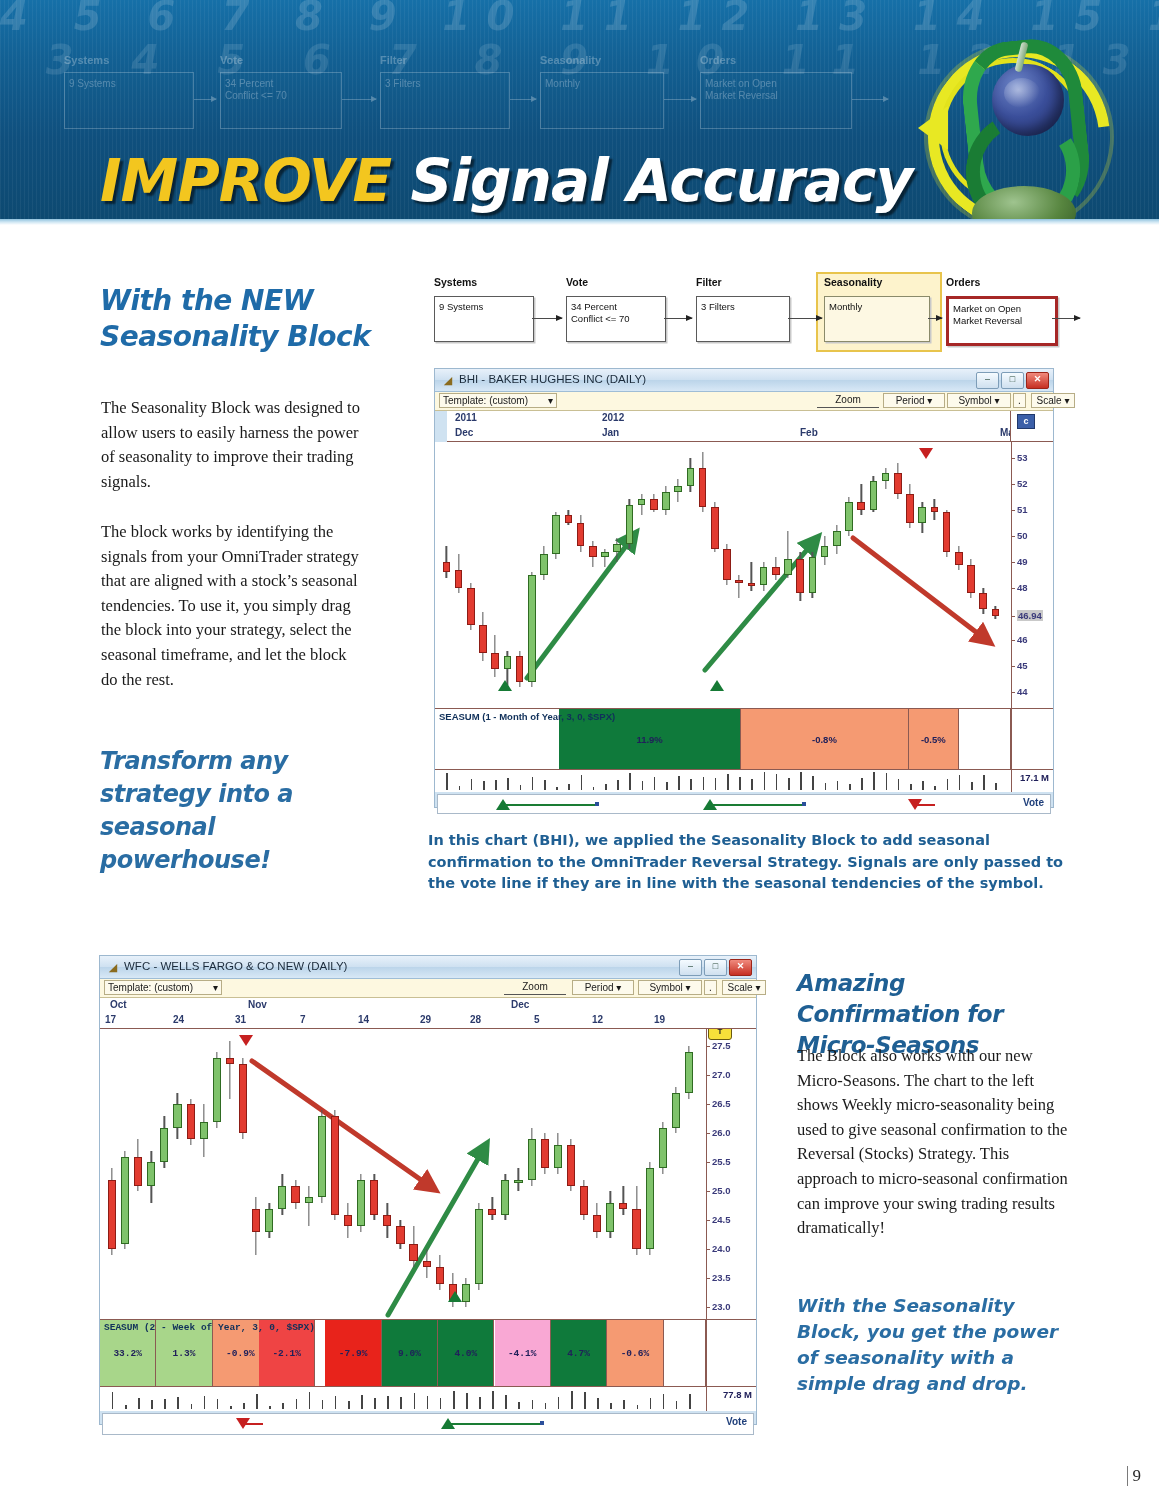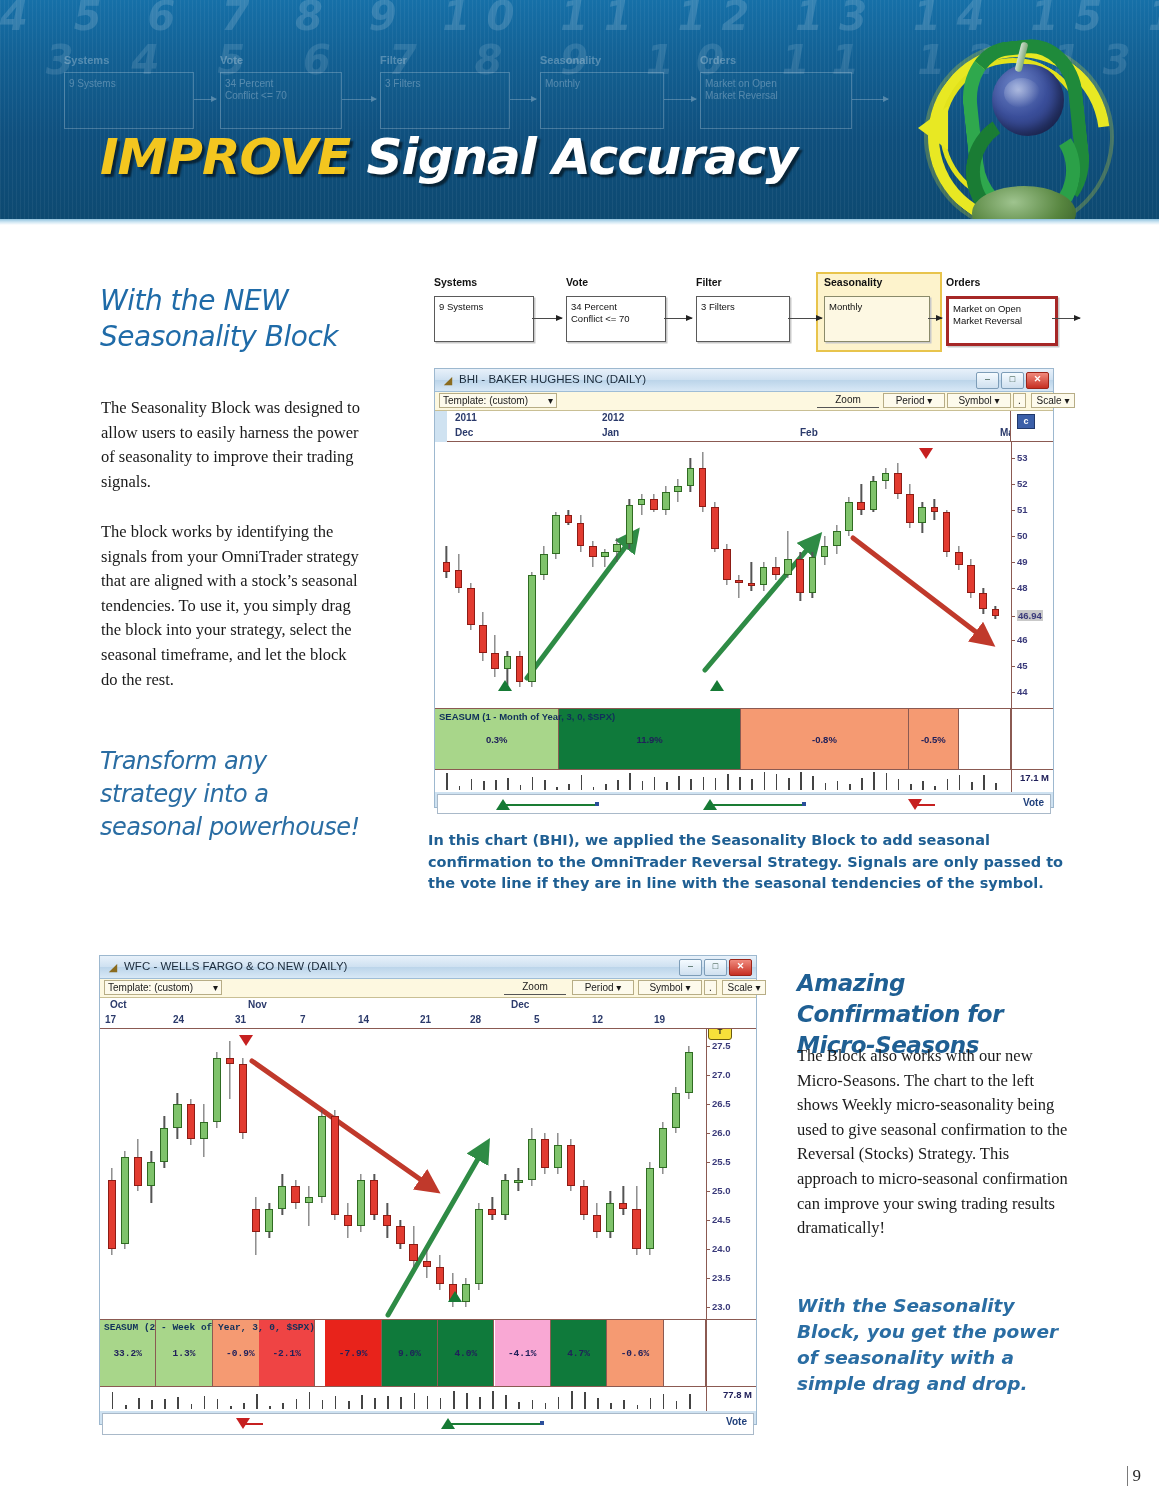--- a/index.html
+++ b/index.html
@@ -53,22 +53,22 @@
   .ghost-flow .gf-arrow{
     position:absolute;height:1px;background:rgba(255,255,255,.8);
   }
   .ghost-flow .gf-arrow:after{
     content:"";position:absolute;right:-1px;top:-3px;
     border-left:6px solid rgba(255,255,255,.9);
     border-top:3.5px solid transparent;border-bottom:3.5px solid transparent;
   }
 
   .headline{
-    position:absolute;left:100px;top:128px;
-    font-size:50px;font-weight:bold;font-style:italic;
+    position:absolute;left:100px;top:147px;
+    font-size:58px;font-weight:bold;font-style:italic;
     letter-spacing:-1px;
     font-family:"DejaVu Sans", sans-serif;
     text-shadow:3px 3px 2px rgba(0,0,0,.55);
     white-space:nowrap;
   }
   .headline .hl-yellow{color:#f3c61f;}
   .headline .hl-white{color:#ffffff;}
 
   .banner-rule{
     position:absolute;left:0;top:219px;width:1159px;height:6px;
@@ -122,21 +122,21 @@
     background:radial-gradient(ellipse at 40% 30%, #9fc48f 0%, #57853f 55%, #2c5322 100%);
   }
   .logo .stem{
     position:absolute;left:98px;top:24px;width:7px;height:30px;
     background:linear-gradient(90deg,#cfe0cc,#7fa87a);
     transform:rotate(14deg);border-radius:3px;
   }
 
   
   .head-blue{
-    position:absolute;color:#1f6ba8;font-weight:normal;font-style:italic;
+    position:absolute;color:#1f6ba8;font-weight:bold;font-style:italic;
     font-family:"DejaVu Sans", sans-serif;letter-spacing:-0.5px;
   }
   .lede{
     position:absolute;left:100px;top:283px;width:285px;
     font-size:28px;line-height:36px;
   }
   .body-serif{
     position:absolute;font-family:"Liberation Serif", serif;
     font-size:16.5px;line-height:24.6px;color:#1a1a1a;
   }
@@ -644,23 +644,20 @@
         <div class="wick" style="top: 0px; height: 100%;"></div>
         <div class="body" style="top: 2.60784px; height: 6.78039px;"></div>
       </div>
       <div class="tri-up" style="left: 63.24px; top: 238px;"></div>
       <div class="tri-up" style="left: 274.632px; top: 238px;"></div>
       <div class="tri-down" style="left: 483.72px; top: 6px;"></div>
     </div>
 
   <div class="seaspanel" id="bhi-seas" style="height:60px;background:#fff;">
     <div class="seaslabel">SEASUM (1 - Month of Year, 3, 0, $SPX)</div>
-  <div class="seasband" style="left: 0px; width: 124.416px; background: rgb(168, 214, 138);">
-        <span>0.3%</span>
-      </div>
       <div class="seasband" style="left: 124.416px; width: 181.44px; background: rgb(15, 122, 59);">
         <span>11.9%</span>
       </div>
       <div class="seasband" style="left: 305.856px; width: 168.192px; background: rgb(245, 154, 114);">
         <span>-0.8%</span>
       </div>
       <div class="seasband" style="left: 474.048px; width: 49.536px; background: rgb(245, 154, 114);">
         <span>-0.5%</span>
       </div>
       <div class="seasband" style="left: 523.584px; width: 52.416px; background: rgb(255, 255, 255);"></div>
@@ -768,21 +765,21 @@
 
   <div class="dateaxis" style="height:30px;">
     <span style="left:10px;top:1px;">Oct</span>
     <span style="left:148px;top:1px;">Nov</span>
     <span style="left:411px;top:1px;">Dec</span>
     <span style="left:5px;top:16px;">17</span>
     <span style="left:73px;top:16px;">24</span>
     <span style="left:135px;top:16px;">31</span>
     <span style="left:200px;top:16px;">7</span>
     <span style="left:258px;top:16px;">14</span>
-    <span style="left:320px;top:16px;">21</span>
+    <span style="left:320px;top:16px;">29</span>
     <span style="left:370px;top:16px;">28</span>
     <span style="left:434px;top:16px;">5</span>
     <span style="left:492px;top:16px;">12</span>
     <span style="left:554px;top:16px;">19</span>
   </div>
 
   <div class="plot" id="wfc-plot" style="height:290px;">
     <svg class="arrow-svg" id="wfc-arrows" width="656" height="290">
         <defs>
           <marker id="wfc-plot-mk0" markerWidth="5" markerHeight="5" refX="3.4" refY="2.5" orient="auto">

